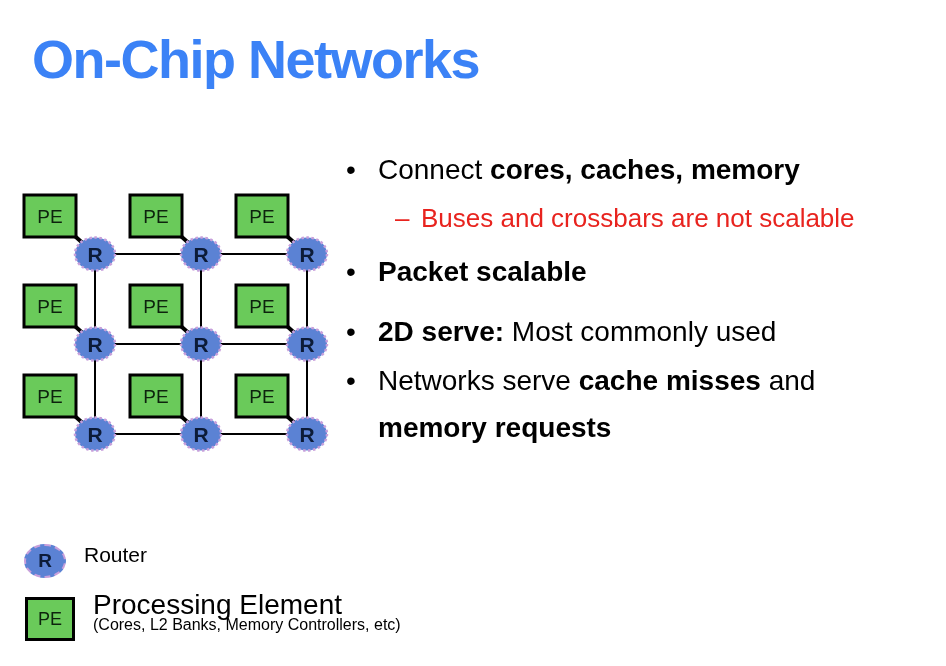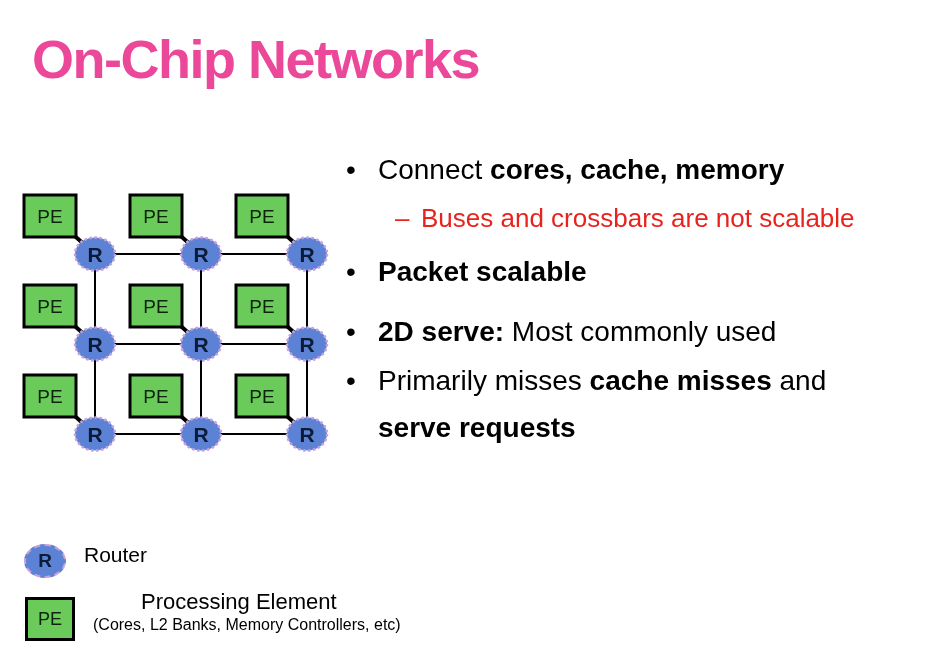--- a/index.html
+++ b/index.html
@@ -2,21 +2,21 @@
 <html><head>
 <meta charset="utf-8">
 <style>
   html,body{margin:0;padding:0;background:#ffffff;}
   .slide{
     position:relative;width:946px;height:666px;background:#ffffff;
     font-family:"Liberation Sans", sans-serif;overflow:hidden;color:#000;
   }
   .title{
     position:absolute;left:32px;top:28px;
-    font-size:54px;font-weight:bold;letter-spacing:-1.5px;color:#ec4899;
+    font-size:54px;font-weight:bold;letter-spacing:-1.5px;color:#3b82f6;
     white-space:nowrap;
   }
   
   .bullets{position:absolute;left:338px;top:146px;width:580px;}
   .b-item{display:flex;font-size:28px;line-height:47px;}
   .b-item .marker{flex:none;width:40px;padding-left:8px;box-sizing:border-box;}
   .b-item .btext{flex:1;}
   .b-item.level2{margin-left:57px;font-size:26px;line-height:40px;}
   .b-item.level2 .marker{width:26px;padding-left:0;}
   .b-item:nth-child(2){margin-top:5px;}
@@ -32,21 +32,21 @@
     border-radius:50%;border:2px dashed;
     display:flex;align-items:center;justify-content:center;
     font-size:19px;font-weight:bold;
   }
   .legend-router-label{position:absolute;left:84px;top:543px;font-size:21px;}
   .legend-pe-symbol{
     position:absolute;left:25px;top:597px;width:44px;height:38px;
     border:3px solid;
     display:flex;align-items:center;justify-content:center;font-size:18px;
   }
-  .legend-pe-title{position:absolute;left:93px;top:589px;font-size:22px;margin-left:48px;}
+  .legend-pe-title{position:absolute;left:93px;top:589px;font-size:28px;}
   .legend-pe-sub{position:absolute;left:93px;top:616px;font-size:16px;}
 </style>
 </head>
 <body>
 
 <div class="slide">
 
   <div class="title">On-Chip Networks</div>
 
   <div class="mesh-wrap">
@@ -107,37 +107,37 @@
         <ellipse cx="201" cy="434" rx="20" ry="16.5" fill="#5b82d4" stroke="#c79fdb" stroke-width="2.5" stroke-dasharray="2.5,2.5"></ellipse>
         <text x="201" y="441.5" text-anchor="middle" font-size="21" font-weight="bold" fill="#0c1b38" font-family="&quot;Liberation Sans&quot;, sans-serif">R</text>
         <ellipse cx="307" cy="434" rx="20" ry="16.5" fill="#5b82d4" stroke="#c79fdb" stroke-width="2.5" stroke-dasharray="2.5,2.5"></ellipse>
         <text x="307" y="441.5" text-anchor="middle" font-size="21" font-weight="bold" fill="#0c1b38" font-family="&quot;Liberation Sans&quot;, sans-serif">R</text>
       </svg>
   </div>
 
   <div class="bullets" id="bullets">
       <div class="b-item level1" style="color: rgb(0, 0, 0);">
         <span class="marker">•</span>
-        <span class="btext"><span>Connect </span><span class="seg-bold">cores, cache, memory</span><br></span>
+        <span class="btext"><span>Connect </span><span class="seg-bold">cores, caches, memory</span><br></span>
       </div>
       <div class="b-item level2" style="color: rgb(232, 35, 30);">
         <span class="marker">–</span>
         <span class="btext"><span>Buses and crossbars are not scalable</span></span>
       </div>
       <div class="b-item level1" style="color: rgb(0, 0, 0);">
         <span class="marker">•</span>
         <span class="btext"><span class="seg-bold">Packet scalable</span></span>
       </div>
       <div class="b-item level1" style="color: rgb(0, 0, 0);">
         <span class="marker">•</span>
         <span class="btext"><span class="seg-bold">2D serve:</span><span> Most commonly used</span><br></span>
       </div>
       <div class="b-item level1" style="color: rgb(0, 0, 0);">
         <span class="marker">•</span>
-        <span class="btext"><span>Primarily misses </span><span class="seg-bold">cache misses</span><span> and</span><br><span class="seg-bold">serve requests</span></span>
+        <span class="btext"><span>Networks serve </span><span class="seg-bold">cache misses</span><span> and</span><br><span class="seg-bold">memory requests</span></span>
       </div>
     </div>
 
   <div class="legend-router-symbol" style="background: rgb(91, 130, 212); border-color: rgb(199, 159, 219); color: rgb(12, 27, 56);">
     <span>R</span>
   </div>
   <div class="legend-router-label">Router</div>
 
   <div class="legend-pe-symbol" style="background: rgb(106, 202, 90); border-color: rgb(0, 0, 0); color: rgb(13, 35, 13);">
     <span>PE</span>

